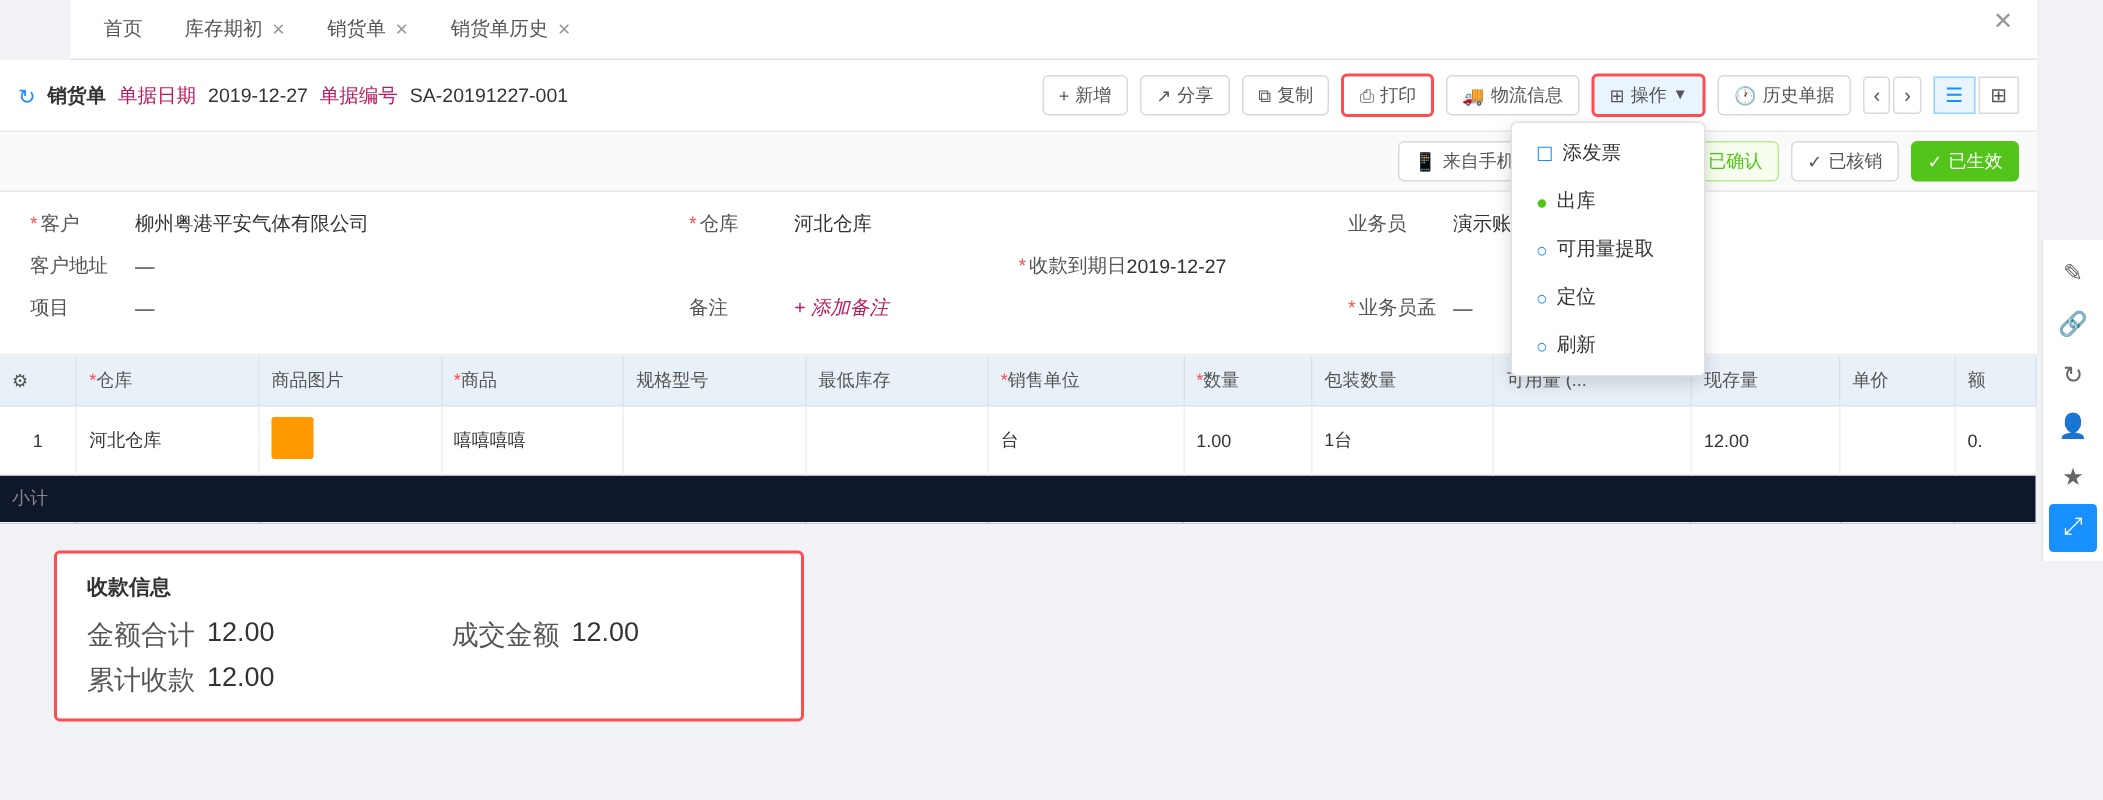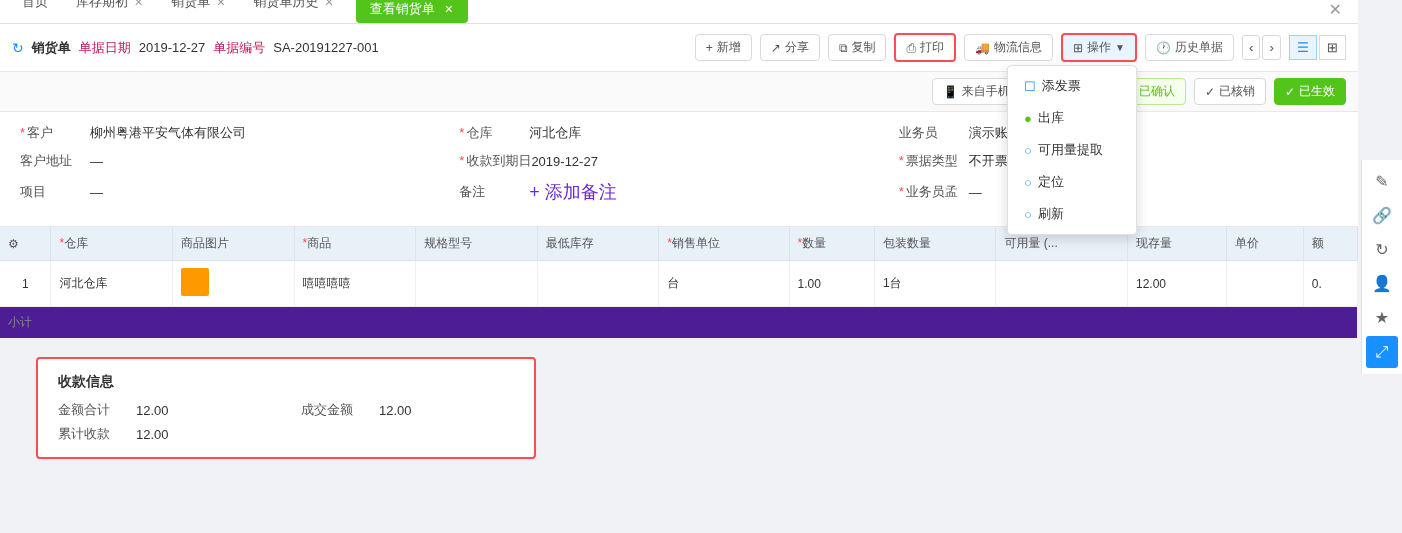--- a/index.html
+++ b/index.html
@@ -1,22 +1,22 @@
 <!DOCTYPE html>
 <html><head>
   <meta charset="utf-8">
   <style>
     * { box-sizing: border-box; margin: 0; padding: 0; }
     body { font-family: 'Microsoft YaHei', Arial, sans-serif; font-size: 13px; background: #f0f2f5; color: #333; }
 
     
     .tab-bar {
-      display: flex; align-items: flex-end; background: #fff;
+      display: flex; align-items: flex-start; background: #fff;
       border-bottom: 1px solid #e0e0e0; padding: 0 8px;
-      height: 24px; position: relative;
+      height: 40px; position: relative; margin-left: 47px;
     }
     .tab {
       display: flex; align-items: center; padding: 0 14px;
       height: 40px; cursor: pointer; font-size: 13px; color: #555;
       border-bottom: 2px solid transparent; white-space: nowrap;
     }
     .tab .tab-close { margin-left: 6px; color: #999; font-size: 11px; cursor: pointer; }
     .tab-action-btn {
       background: #52c41a; color: #fff; border: none; border-radius: 4px;
       padding: 5px 14px; cursor: pointer; font-size: 13px; margin-left: 8px;
@@ -80,49 +80,49 @@
     
     .form-area {
       background: #fff; padding: 12px 20px;
       border-bottom: 1px solid #e8e8e8;
     }
     .form-row { display: flex; align-items: center; margin-bottom: 10px; gap: 0; }
     .form-field { display: flex; align-items: center; flex: 1; min-width: 0; }
     .form-label { color: #555; white-space: nowrap; min-width: 70px; font-size: 13px; }
     .form-label.required::before { content: '*'; color: #ff4d4f; margin-right: 2px; }
     .form-value { color: #333; font-size: 13px; }
-    .add-note { color: #6d28d9; cursor: pointer; font-size: 18px; }
+    .add-note { color: #be185d; cursor: pointer; font-size: 13px; font-style: italic; }
     .add-note::before { content: '+ '; }
 
     
     .table-wrap { background: #fff; overflow-x: auto; }
     table { width: 100%; border-collapse: collapse; font-size: 12px; }
     thead tr { background: #e8f0f8; }
     th {
       padding: 8px 8px; text-align: left; font-weight: normal; color: #555;
       border-right: 1px solid #dde3ec; border-bottom: 1px solid #dde3ec;
       white-space: nowrap;
     }
     th .required-star { color: #ff4d4f; }
     td {
       padding: 7px 8px; border-right: 1px solid #eef0f3; border-bottom: 1px solid #eef0f3;
       white-space: nowrap;
     }
-    tr.subtotal-row td { background: #4c1d95; color: #888; }
+    tr.subtotal-row td { background: #0f172a; color: #888; }
     .gear-cell { text-align: center; }
     .product-img { width: 28px; height: 28px; background: #ff9900; border-radius: 2px; display: inline-block; }
 
     
     .summary-box {
       border: 2px solid #ff4d4f; border-radius: 4px; padding: 14px 20px;
       margin: 10px 24px; background: #fff; display: inline-block; min-width: 500px;
     }
     .summary-title { font-weight: bold; margin-bottom: 10px; font-size: 14px; }
     .summary-grid { display: grid; grid-template-columns: 1fr 1fr; gap: 6px 30px; }
-    .summary-row { display: flex; align-items: center; gap: 8px; font-size: 13px; }
+    .summary-row { display: flex; gap: 8px; font-size: 18px; }
     .summary-label { color: #555; min-width: 70px; }
     .summary-val { color: #333; }
     .summary-val.red { color: #ff4d4f; }
 
     
     .right-sidebar {
       position: fixed; right: 0; top: 50%; transform: translateY(-50%);
       display: flex; flex-direction: column; gap: 2px;
       background: #fff; border-left: 1px solid #e0e0e0;
       padding: 6px 4px; z-index: 50;
@@ -153,24 +153,20 @@
       <span class="tab-close">✕</span>
     </div>
     <div class="tab">
       <span>销货单</span>
       <span class="tab-close">✕</span>
     </div>
     <div class="tab">
       <span>销货单历史</span>
       <span class="tab-close">✕</span>
     </div>
-    <button class="tab-action-btn">
-      <span>查看销货单</span>
-      <span style="margin-left:6px; font-size:11px;">✕</span>
-    </button>
     <span class="close-all">✕</span>
   </div>
 
   <div class="toolbar">
     <div class="doc-title-area">
       <span class="doc-icon">↻</span>
       <span class="doc-name">销货单</span>
       <span class="doc-field">单据日期</span>
       <span class="doc-value">2019-12-27</span>
       <span class="doc-field">单据编号</span>
@@ -283,24 +279,20 @@
       </div>
     </div>
     <div class="form-row">
       <div class="form-field">
         <span class="form-label">客户地址</span>
         <span class="form-value">—</span>
       </div>
       <div class="form-field">
         <span class="form-label required">收款到期日</span>
         <span class="form-value">2019-12-27</span>
-      </div>
-      <div class="form-field">
-        <span class="form-label required">票据类型</span>
-        <span class="form-value">不开票</span>
       </div>
     </div>
     <div class="form-row">
       <div class="form-field">
         <span class="form-label">项目</span>
         <span class="form-value">—</span>
       </div>
       <div class="form-field">
         <span class="form-label">备注</span>
         <span class="add-note form-value">添加备注</span>

